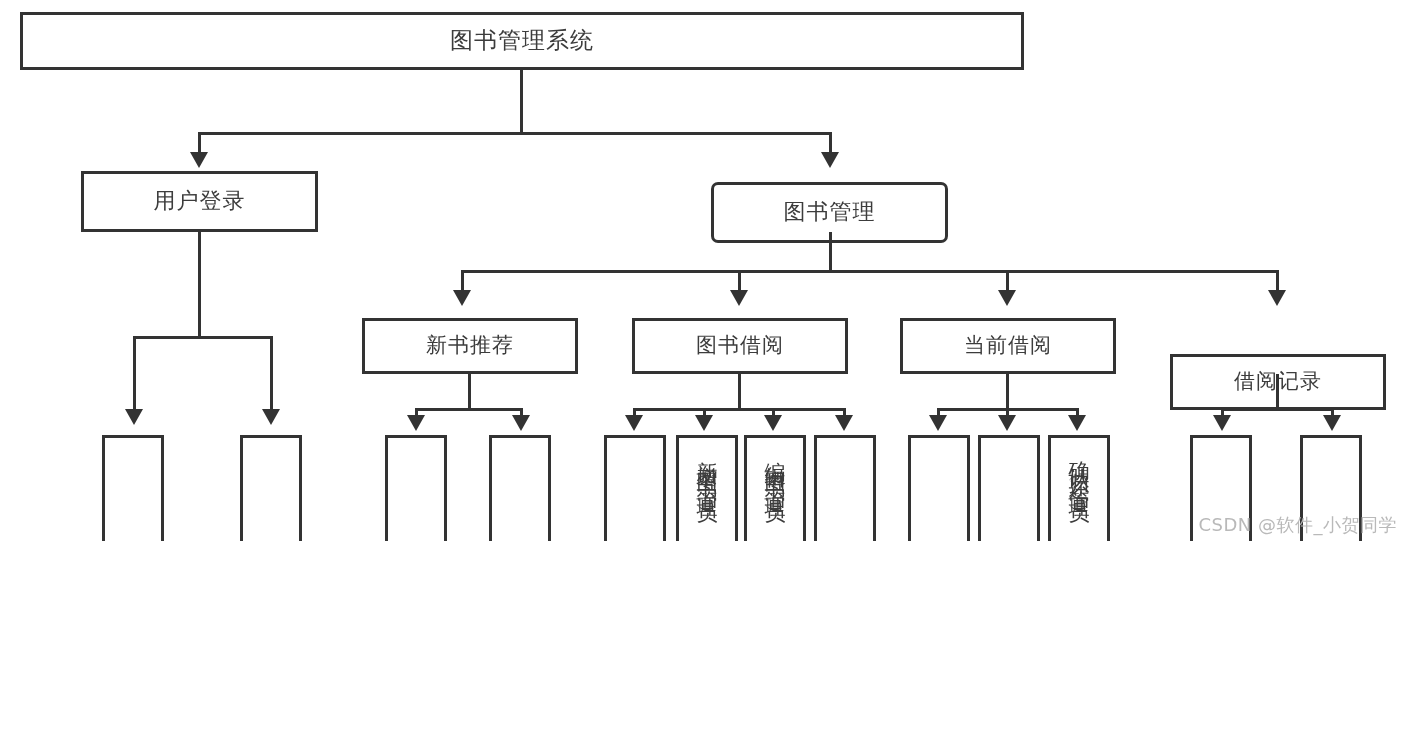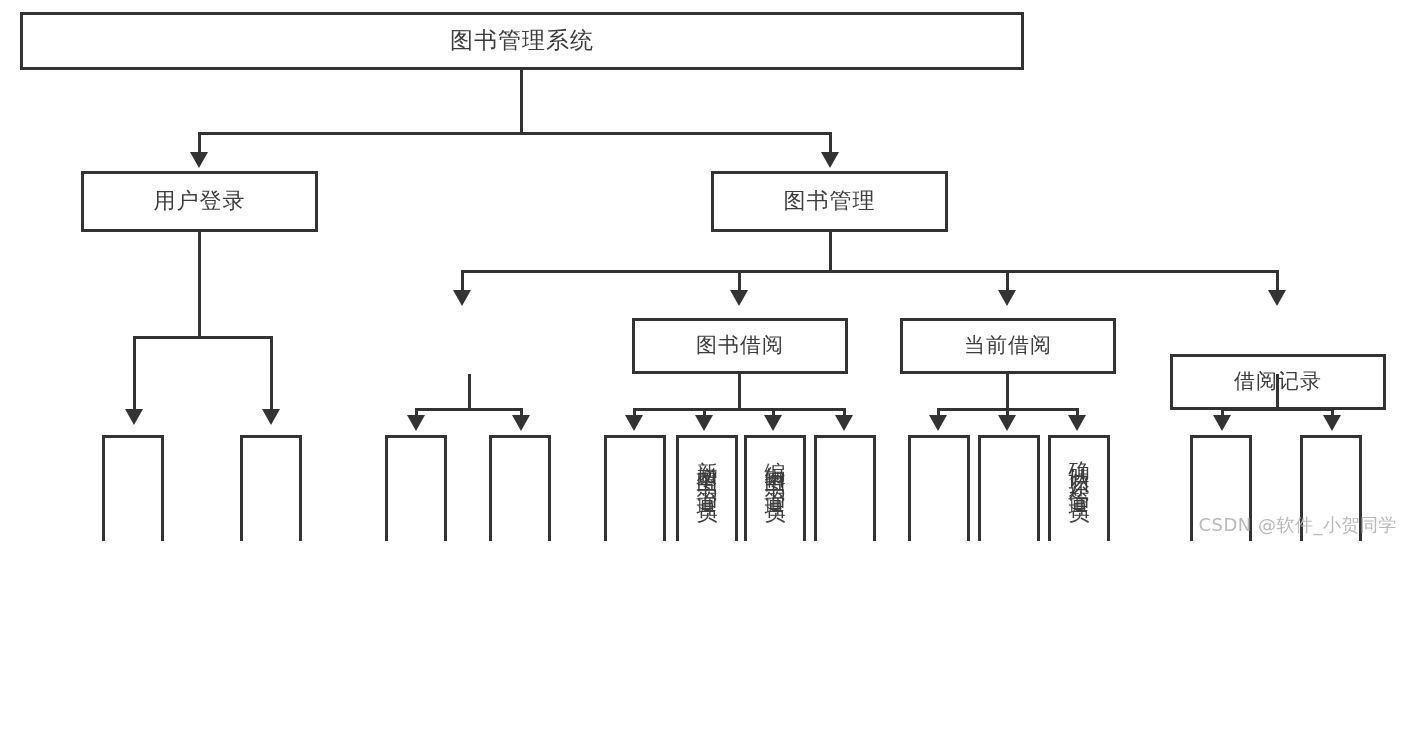--- a/index.html
+++ b/index.html
@@ -92,21 +92,21 @@
   <div class="hline" style="left:198px; top:132px; width:633px;"></div>
   <div class="vline" style="left:198px; top:132px; height:22px;"></div>
   <div class="arrow" style="left:190px; top:152px;"></div>
   <div class="vline" style="left:829px; top:132px; height:22px;"></div>
   <div class="arrow" style="left:821px; top:152px;"></div>
 
   <div class="node level2" style="left:81px; top:171px; width:237px; height:61px;">
     <span>用户登录</span>
   </div>
 
-  <div class="node level2" style="left:711px; top:171px; width:237px; height:61px;">
+  <div class="node level2" style="left:711px; top:182px; width:237px; height:61px;border-radius:7px;">
     <span>图书管理</span>
   </div>
 
   <div class="vline" style="left:198px; top:232px; height:106px;"></div>
   <div class="hline" style="left:133px; top:336px; width:137px;"></div>
   <div class="vline" style="left:133px; top:336px; height:75px;"></div>
   <div class="arrow" style="left:125px; top:409px;"></div>
   <div class="vline" style="left:270px; top:336px; height:75px;"></div>
   <div class="arrow" style="left:262px; top:409px;"></div>
 
@@ -114,20 +114,23 @@
   <div class="hline" style="left:461px; top:270px; width:818px;"></div>
   <div class="vline" style="left:461px; top:270px; height:22px;"></div>
   <div class="arrow" style="left:453px; top:290px;"></div>
   <div class="vline" style="left:738px; top:270px; height:22px;"></div>
   <div class="arrow" style="left:730px; top:290px;"></div>
   <div class="vline" style="left:1006px; top:270px; height:22px;"></div>
   <div class="arrow" style="left:998px; top:290px;"></div>
   <div class="vline" style="left:1276px; top:270px; height:22px;"></div>
   <div class="arrow" style="left:1268px; top:290px;"></div>
 
+  <div class="node level3" style="left:362px; top:318px; width:216px; height:56px;">
+    <span>新书推荐</span>
+  </div>
   <div class="node level3" style="left:632px; top:318px; width:216px; height:56px;">
     <span>图书借阅</span>
   </div>
   <div class="node level3" style="left:900px; top:318px; width:216px; height:56px;">
     <span>当前借阅</span>
   </div>
   <div class="node level3" style="left:1170px; top:318px; width:216px; height:56px;margin-top:36px;">
     <span>借阅记录</span>
   </div>
 

